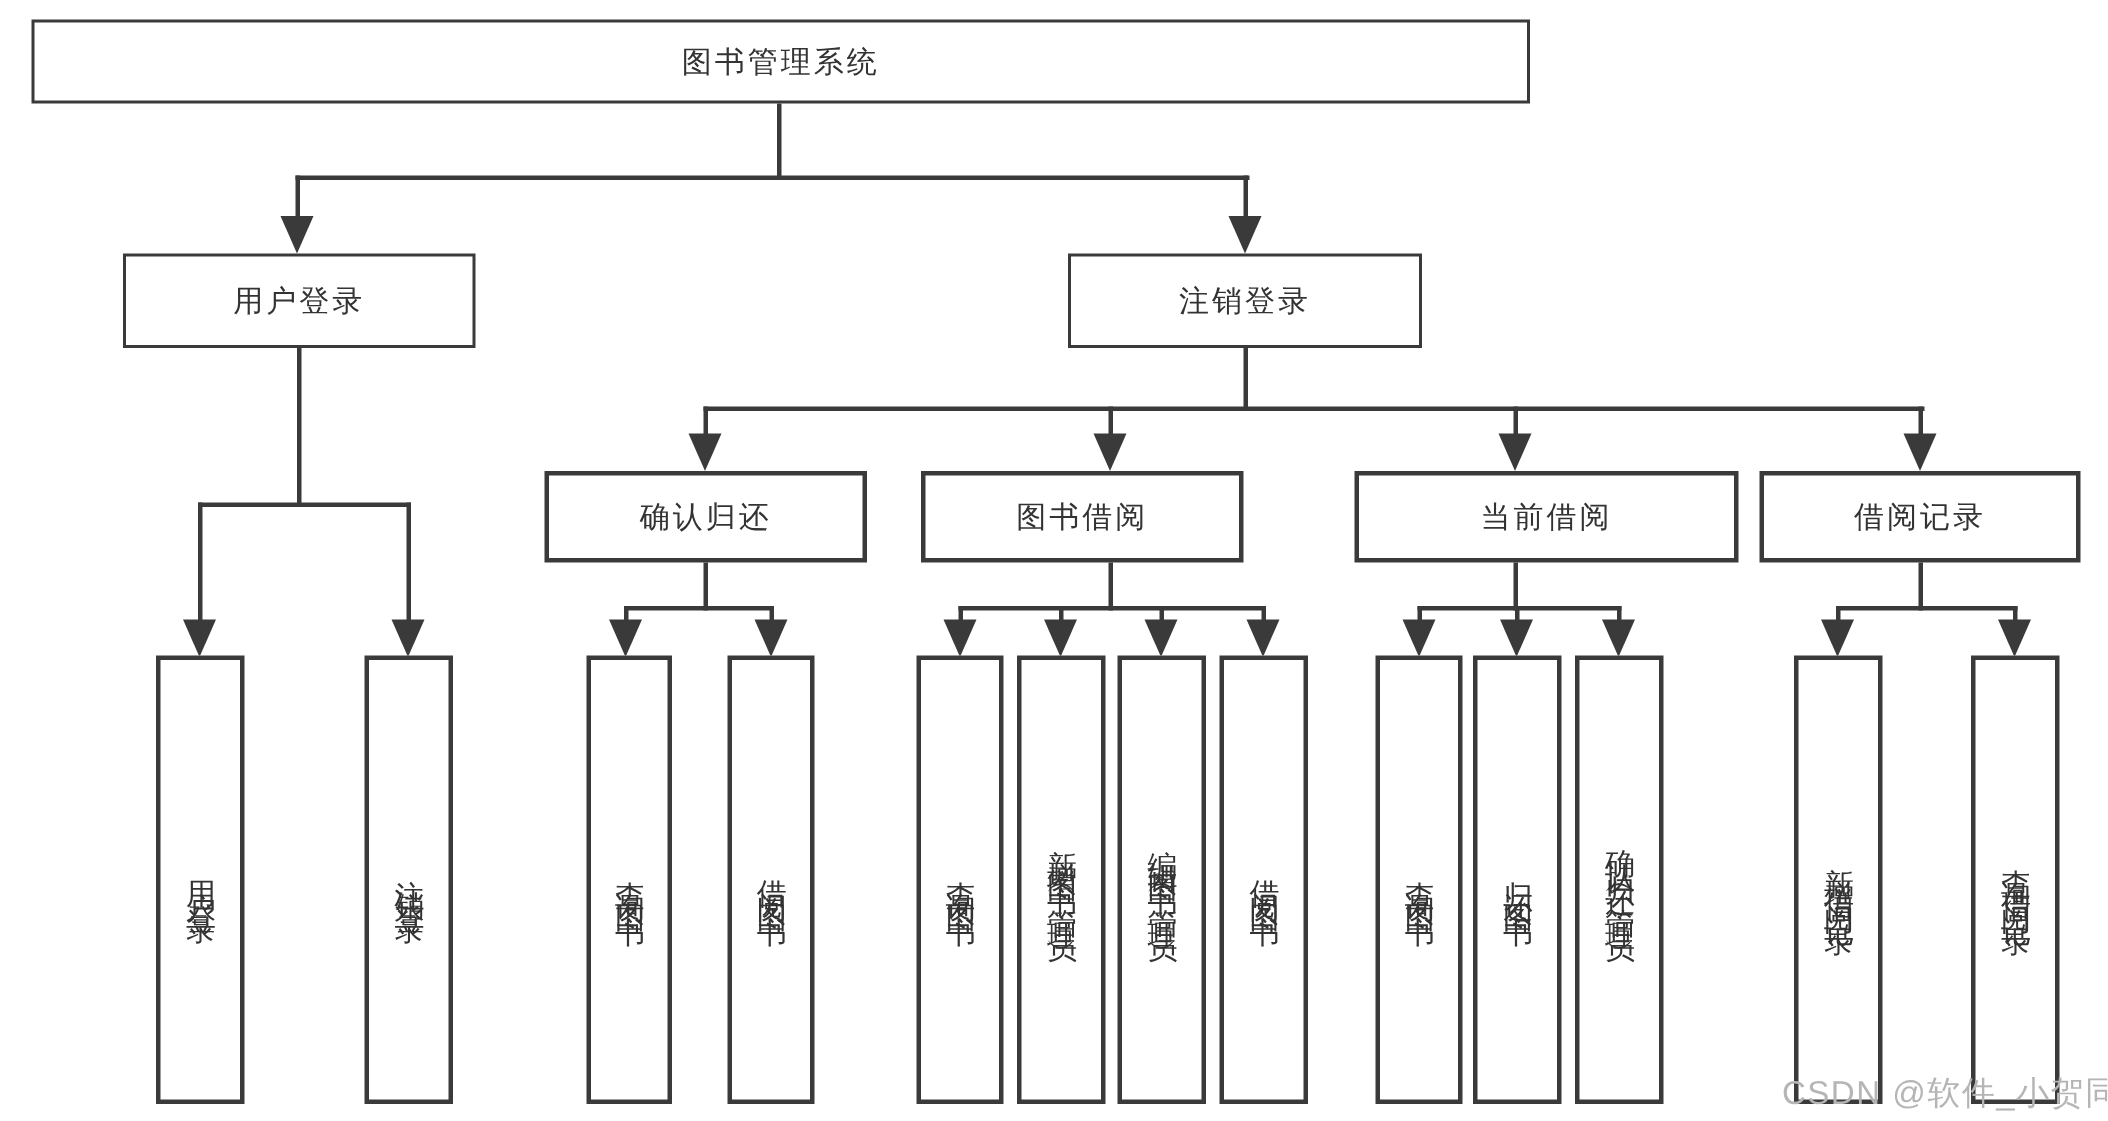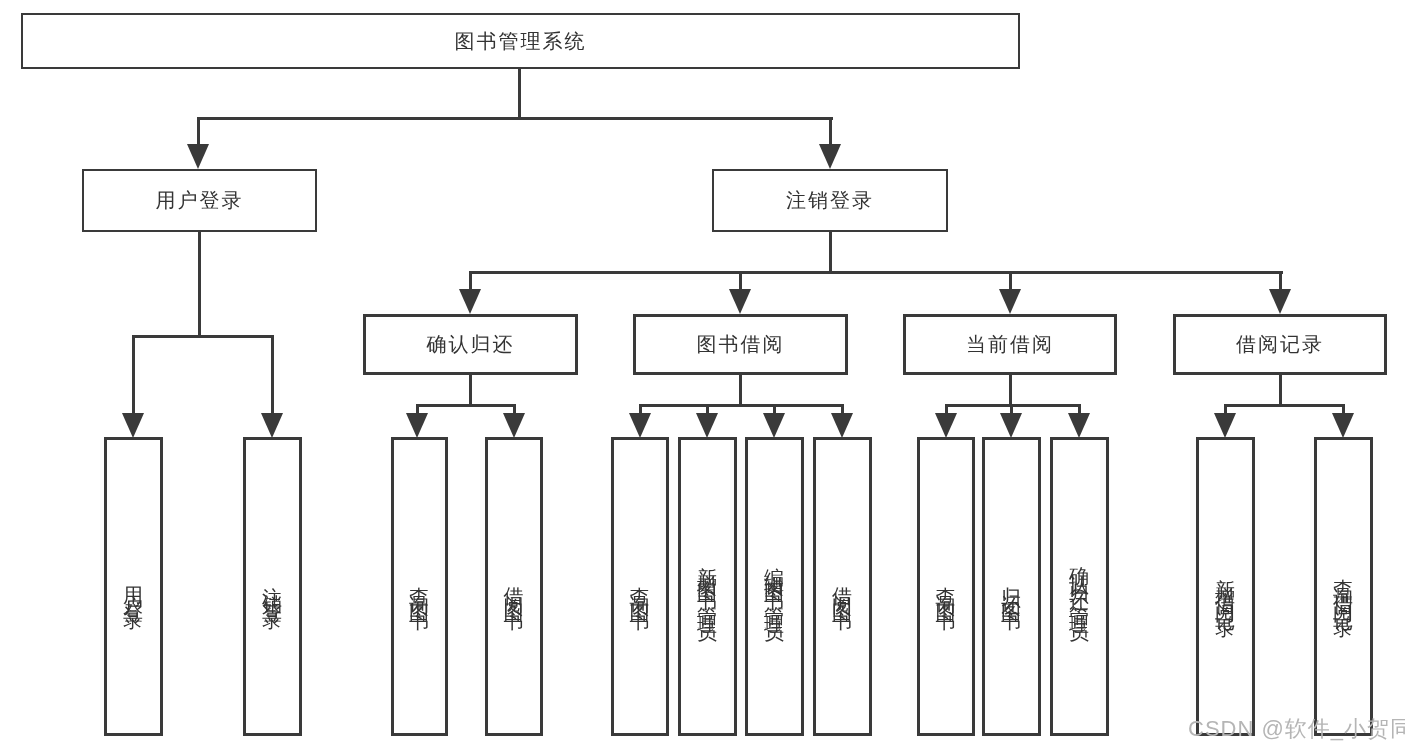--- a/index.html
+++ b/index.html
@@ -61,22 +61,22 @@
   <div class="line" style="left:469px;top:271px;width:3px;height:20px;"></div>
   <div class="ahead" style="left:459px;top:289px;"></div>
   <div class="line" style="left:739px;top:271px;width:3px;height:20px;"></div>
   <div class="ahead" style="left:729px;top:289px;"></div>
   <div class="line" style="left:1009px;top:271px;width:3px;height:20px;"></div>
   <div class="ahead" style="left:999px;top:289px;"></div>
   <div class="line" style="left:1279px;top:271px;width:3px;height:20px;"></div>
   <div class="ahead" style="left:1269px;top:289px;"></div>
 
   <div class="box hbox l3" style="left:363px;top:314px;width:215px;height:61px;">确认归还</div>
-  <div class="box hbox l3" style="left:633px;top:314px;width:215px;height:61px;">图书借阅</div>
-  <div class="box hbox l3" style="left:903px;top:314px;width:214px;height:61px;">当前借阅</div>
+  <div class="box hbox l3" style="left:614px;top:314px;width:215px;height:61px;">图书借阅</div>
+  <div class="box hbox l3" style="left:903px;top:314px;width:256px;height:61px;">当前借阅</div>
   <div class="box hbox l3" style="left:1173px;top:314px;width:214px;height:61px;">借阅记录</div>
 
   <div class="line" style="left:469px;top:375px;width:3px;height:32px;"></div>
   <div class="line" style="left:416px;top:404px;width:100px;height:3px;"></div>
   <div class="line" style="left:416px;top:404px;width:3px;height:12px;"></div>
   <div class="ahead" style="left:406px;top:413px;"></div>
   <div class="line" style="left:513px;top:404px;width:3px;height:12px;"></div>
   <div class="ahead" style="left:503px;top:413px;"></div>
 
   <div class="line" style="left:739px;top:375px;width:3px;height:32px;"></div>

